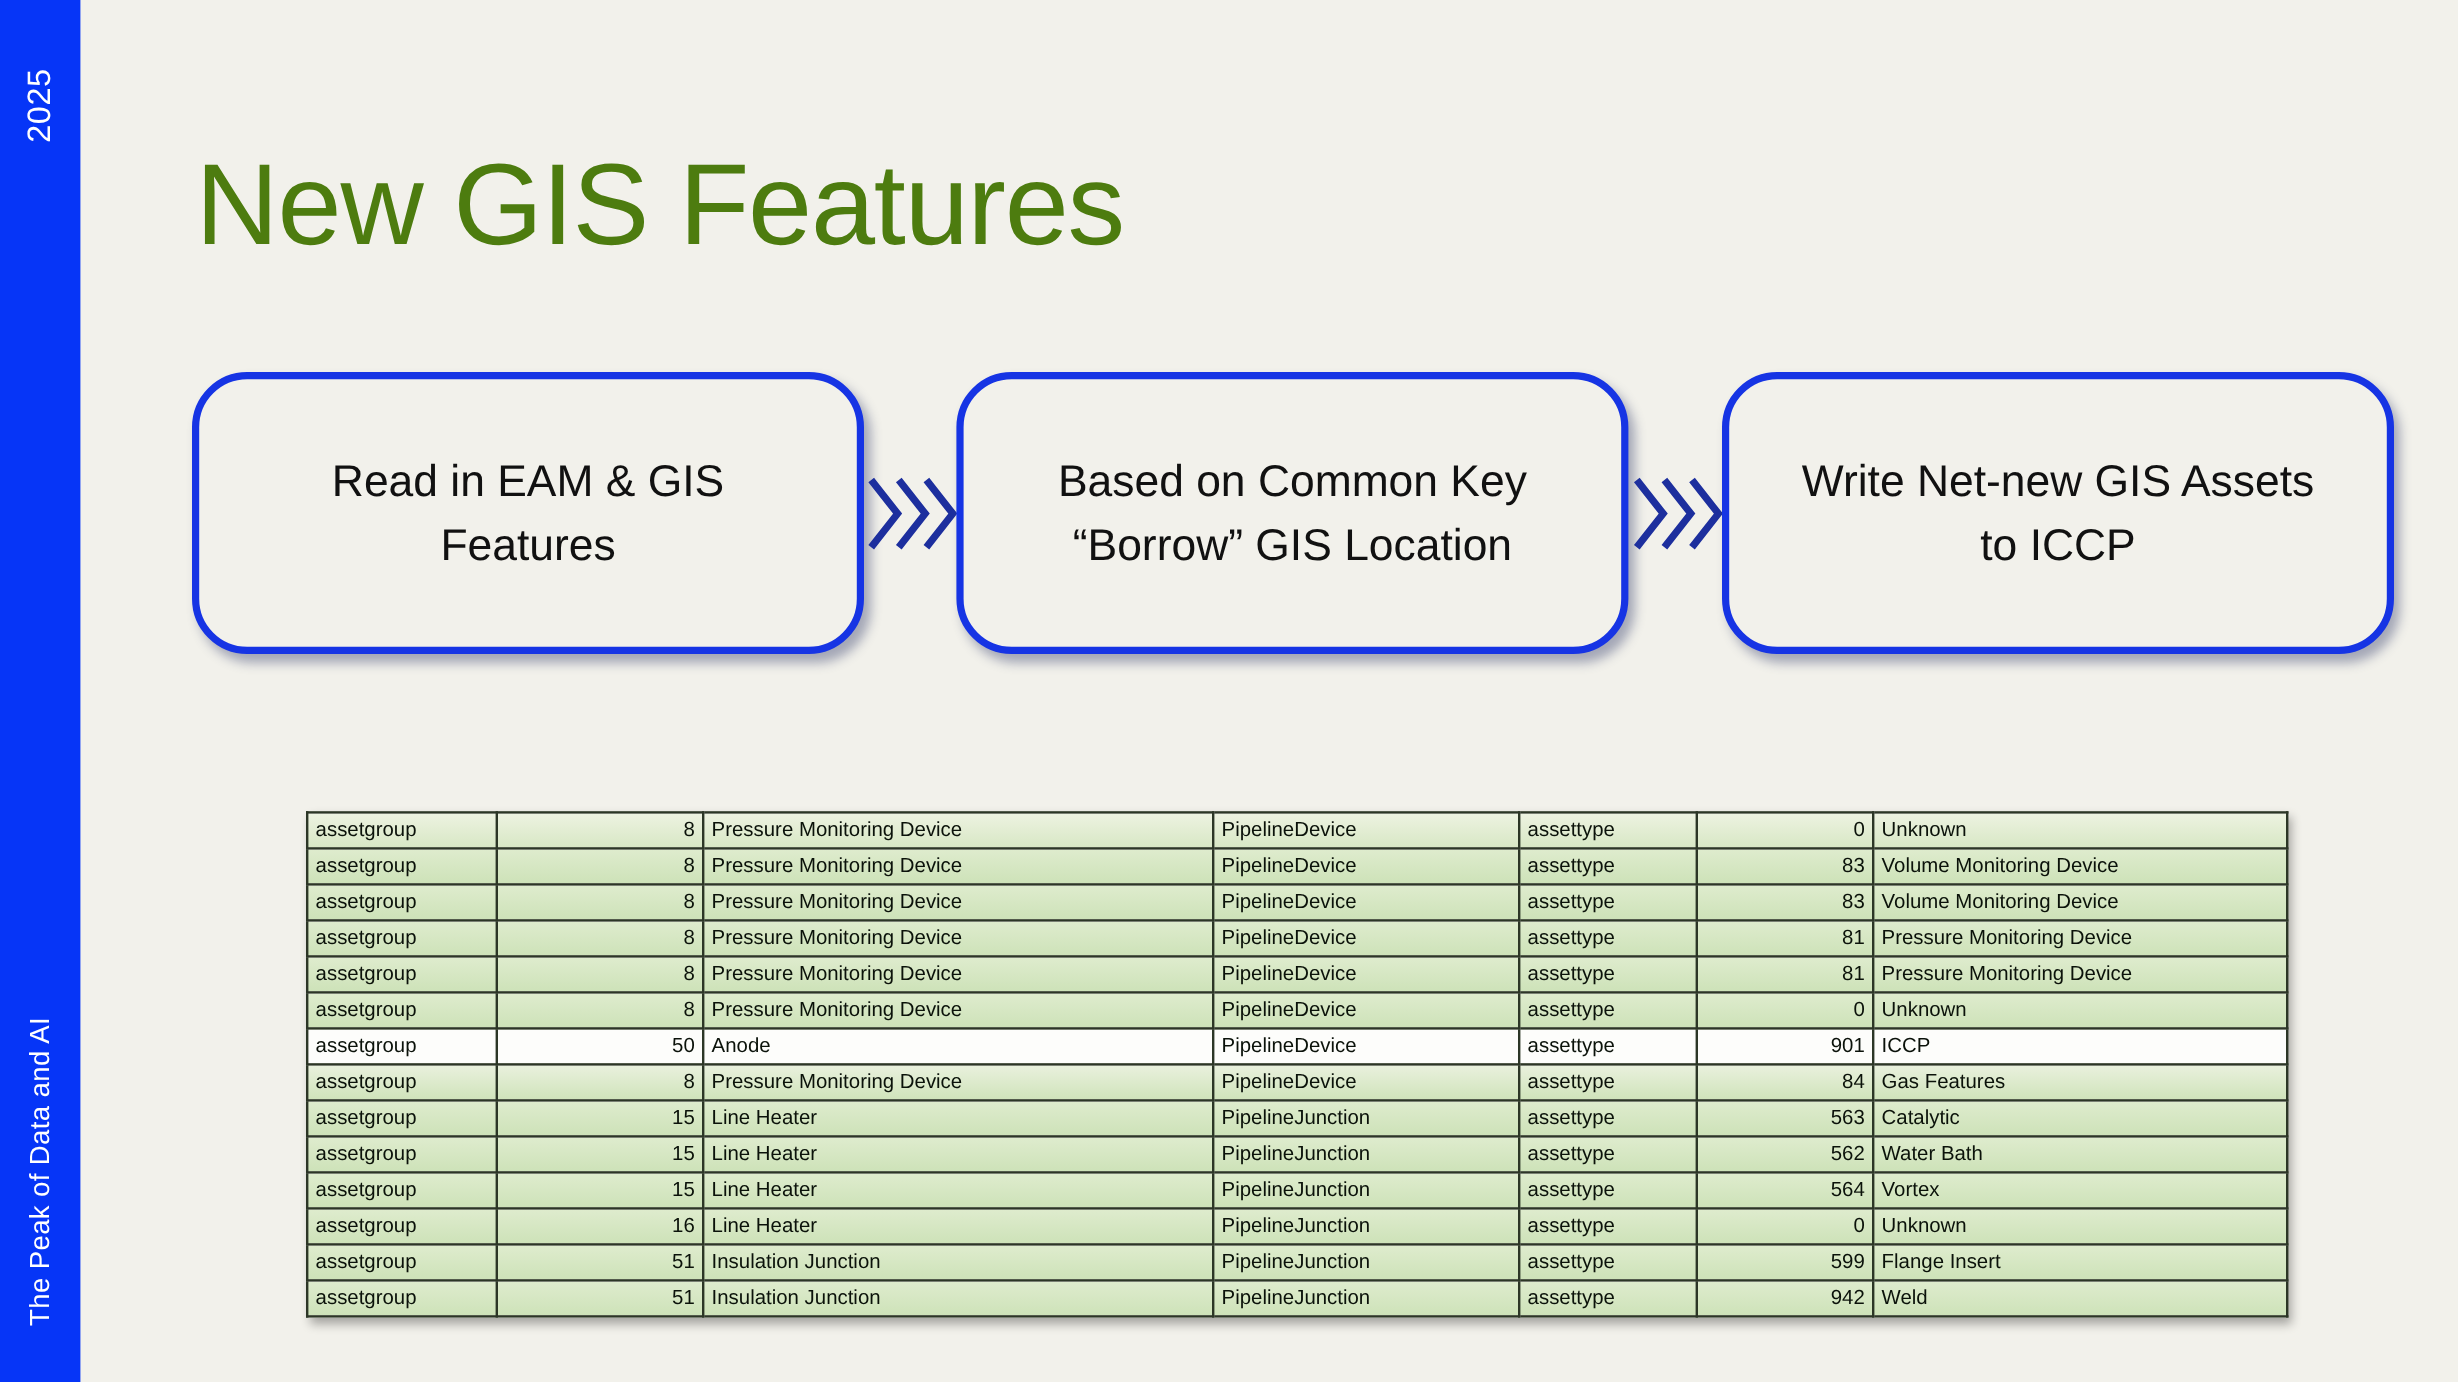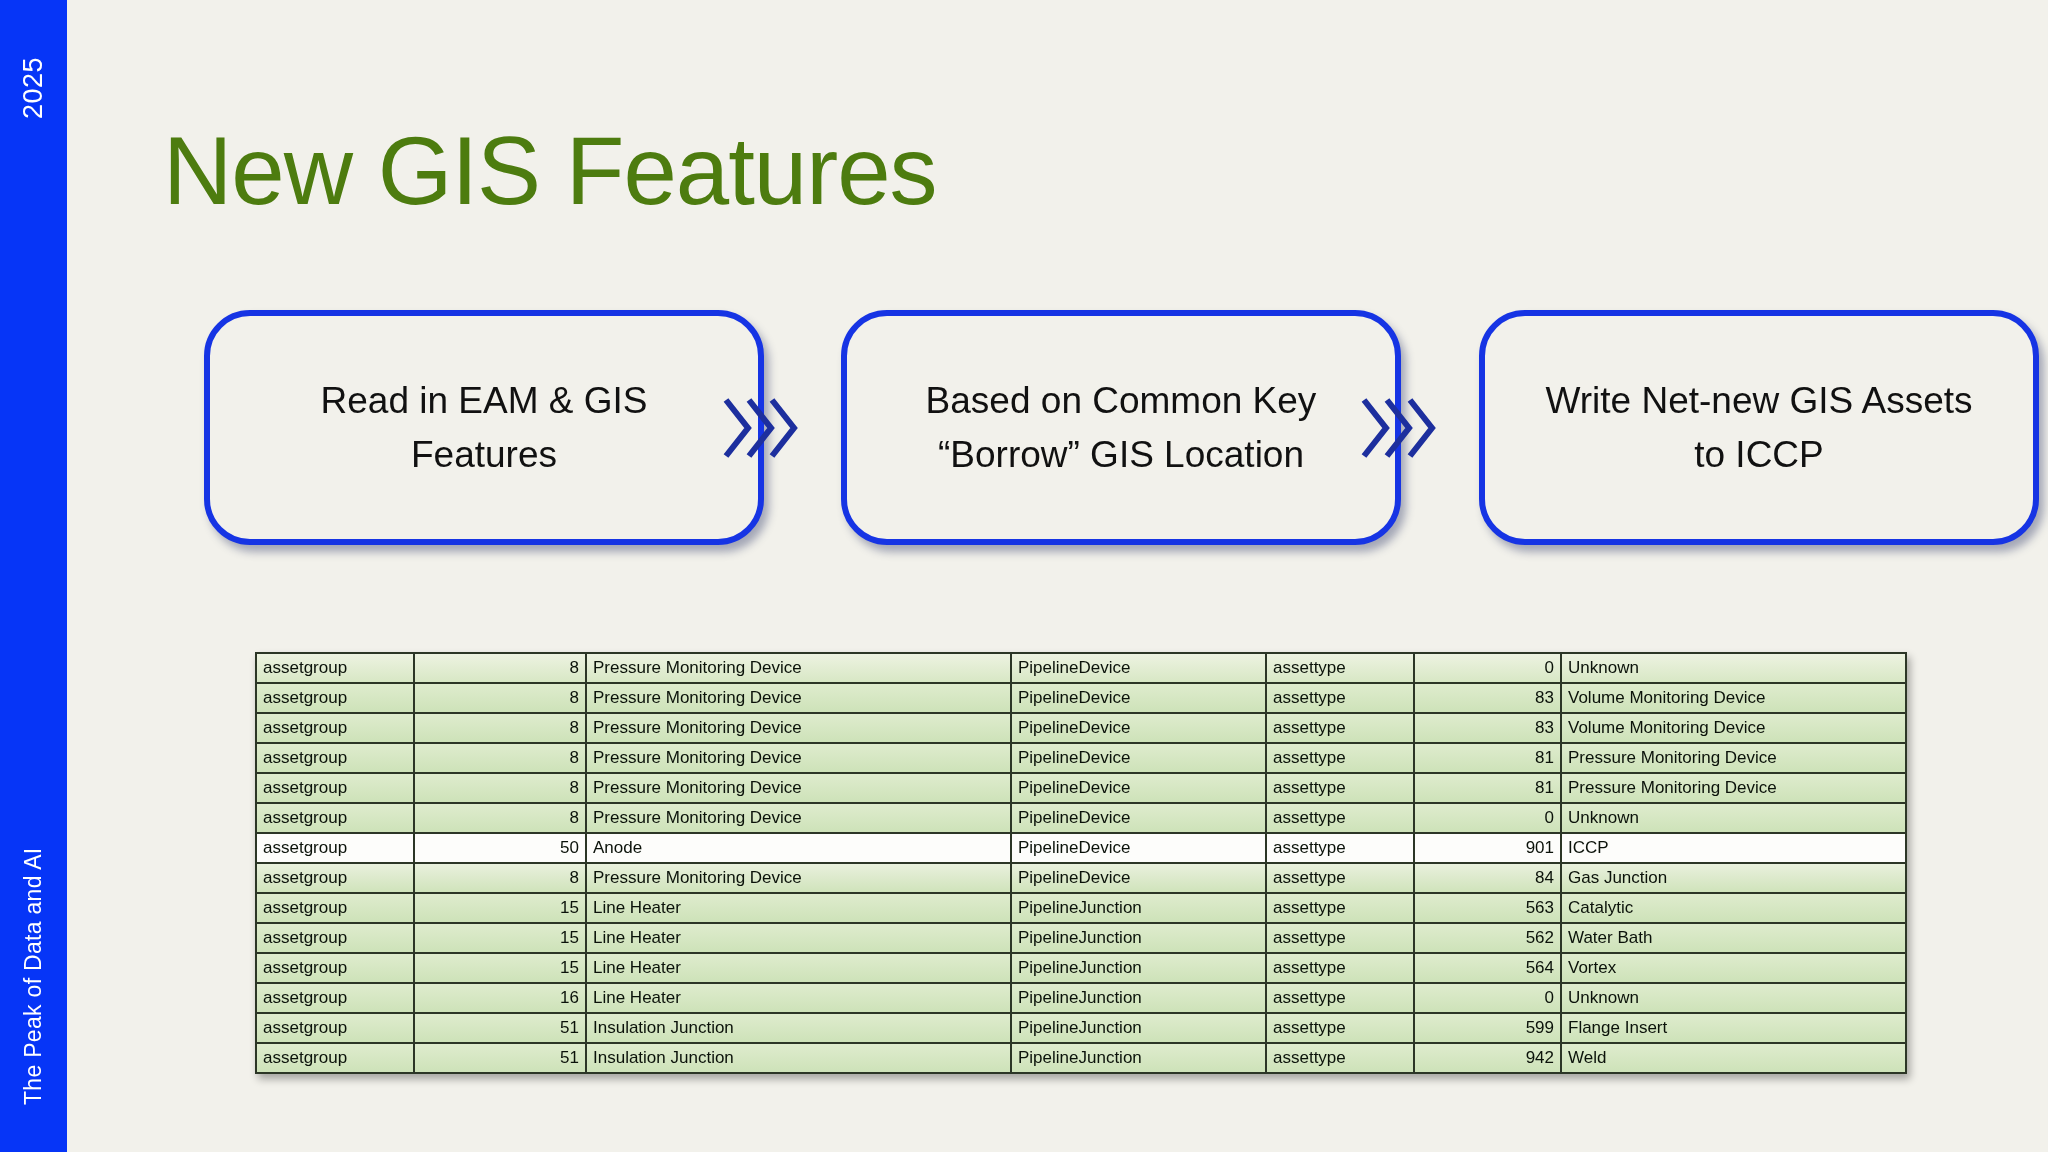--- a/index.html
+++ b/index.html
@@ -27,41 +27,41 @@
     font-size:96px;line-height:1.15;color:#4d7c0f;
     letter-spacing:-1px;font-weight:400;
   }
   
   .flow-box{
     position:absolute;top:310px;height:235px;width:560px;
     box-sizing:border-box;border:6px solid #1634e4;border-radius:46px;
     background:#f2f1eb;
     box-shadow:5px 7px 9px rgba(55,65,110,.42);
     display:flex;flex-direction:column;align-items:center;justify-content:center;
-    text-align:center;font-size:37px;line-height:1.45;color:#111;margin-left:44px;
+    text-align:center;font-size:37px;line-height:1.45;color:#111;
   }
   .flow-box.b1{left:160px;}
   .flow-box.b2{left:797px;}
   .flow-box.b3{left:1435px;}
   .chevrons{position:absolute;top:396px;width:76px;height:64px;}
   .chevrons.c1{left:722px;}
   .chevrons.c2{left:1360px;}
   
   .asset-table{
     position:absolute;left:255px;top:652px;width:1650px;
     border-collapse:collapse;table-layout:fixed;
     box-shadow:3px 5px 8px rgba(0,0,0,.32);
     font-size:17px;color:#0b120a;
   }
   .asset-table td{
     height:28px;padding:0 6px;
     border:2px solid #2c3626;
     overflow:hidden;white-space:nowrap;
   }
-  .asset-table{border:2px solid #1a2016;}
+  .asset-table{border:2px solid #1a2016;margin-top:24px;}
   .asset-table td:nth-child(2),.asset-table td:nth-child(6){text-align:right;}
   .asset-table tr{background:linear-gradient(180deg,#dfecce 0%,#cde2b8 100%);}
   .asset-table tr.row-first{background:linear-gradient(180deg,#eef3e2 0%,#d7e7c4 100%);}
   .asset-table tr.row-white{background:#fdfdfb;}
   .asset-table tr.row-fade{background:linear-gradient(180deg,#eaf1de 0%,#cfe3ba 100%);}
   col.w0{width:158px}col.w1{width:172px}col.w2{width:425px}col.w3{width:255px}
   col.w4{width:148px}col.w5{width:147px}col.w6{width:345px}
 </style>
 </head>
 <body>
@@ -174,21 +174,21 @@
         <td>901</td>
         <td>ICCP</td>
       </tr>
       <tr class="row-fade">
         <td>assetgroup</td>
         <td>8</td>
         <td>Pressure Monitoring Device</td>
         <td>PipelineDevice</td>
         <td>assettype</td>
         <td>84</td>
-        <td>Gas Junction</td>
+        <td>Gas Features</td>
       </tr>
       <tr>
         <td>assetgroup</td>
         <td>15</td>
         <td>Line Heater</td>
         <td>PipelineJunction</td>
         <td>assettype</td>
         <td>563</td>
         <td>Catalytic</td>
       </tr>

